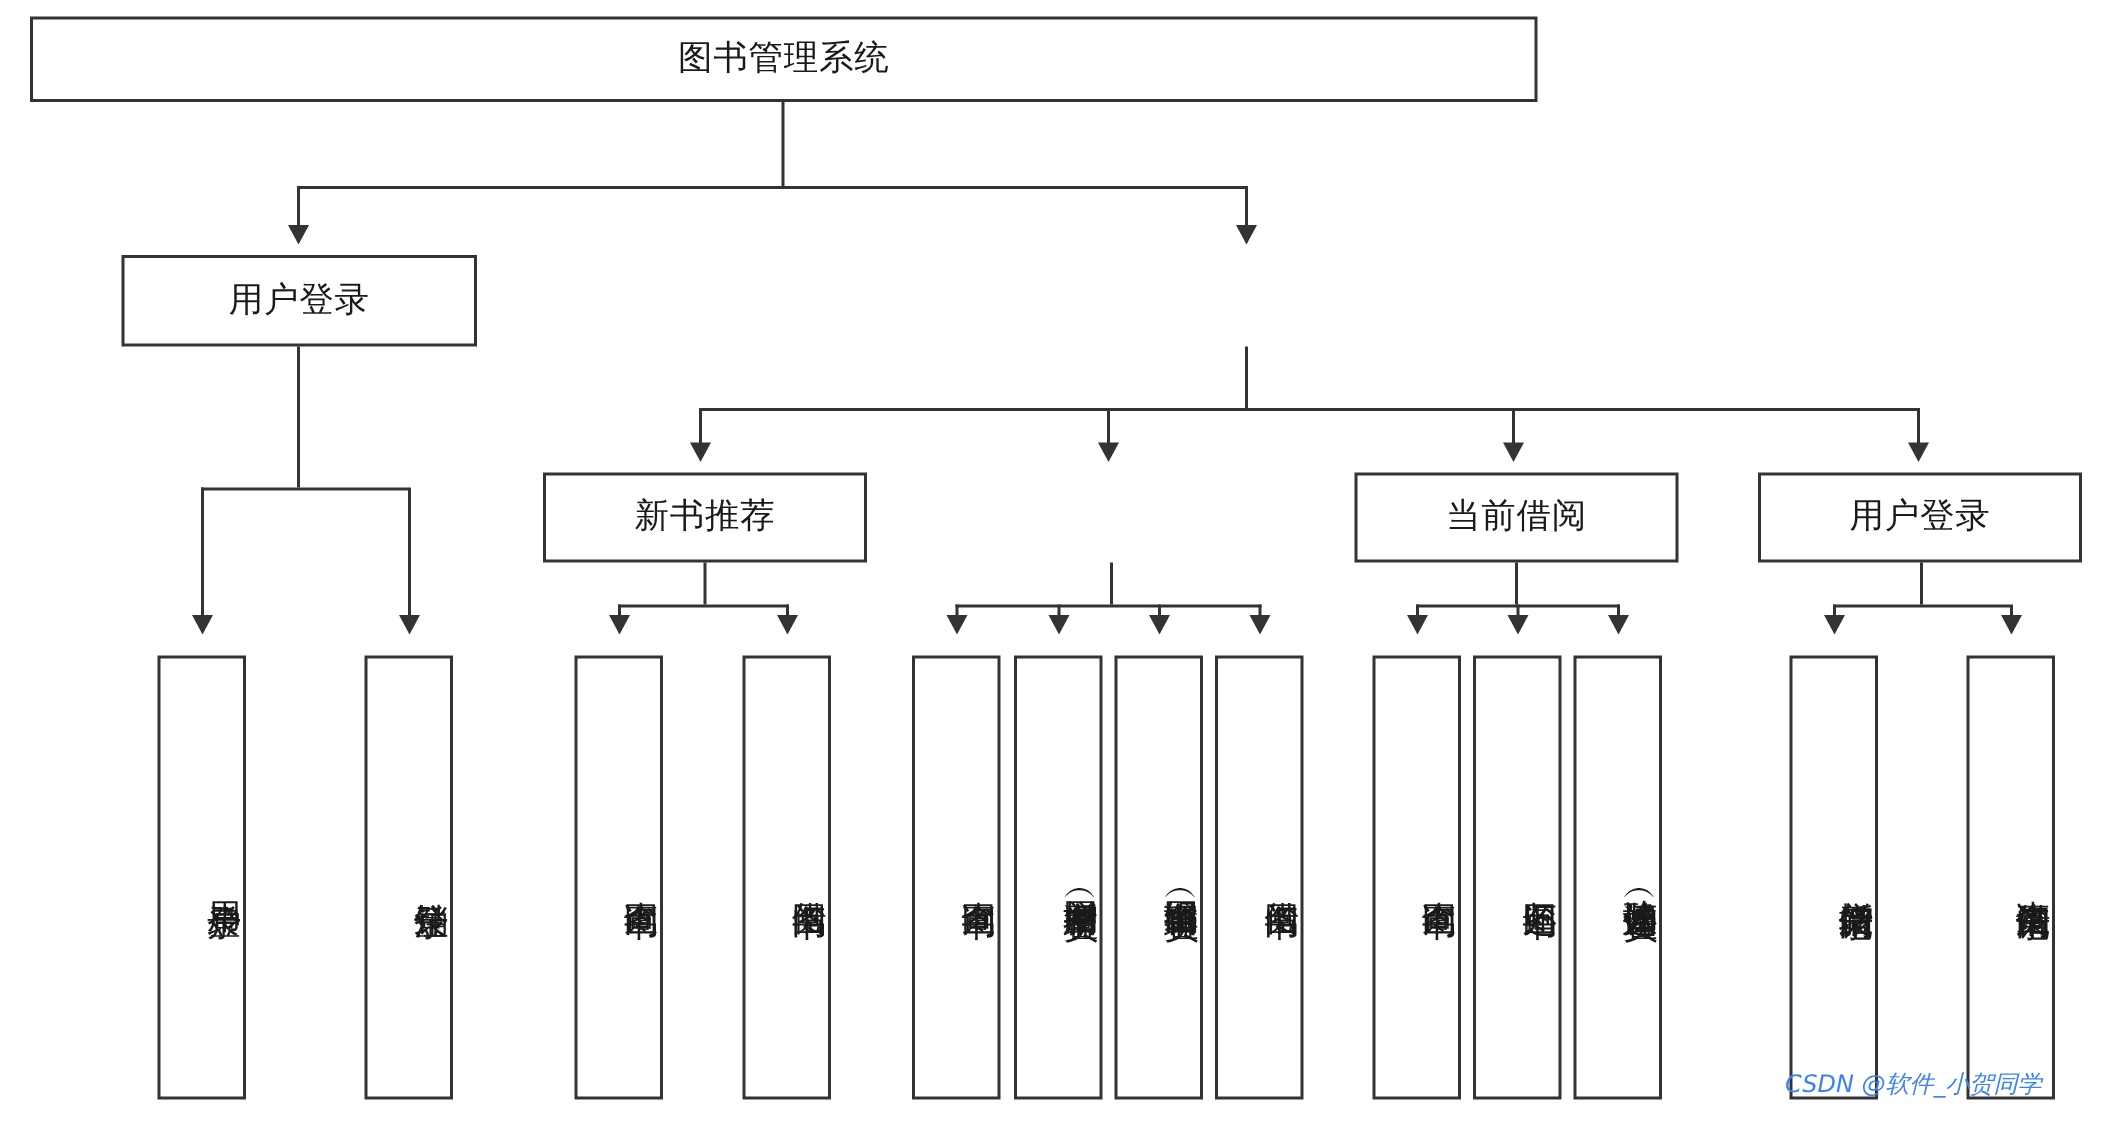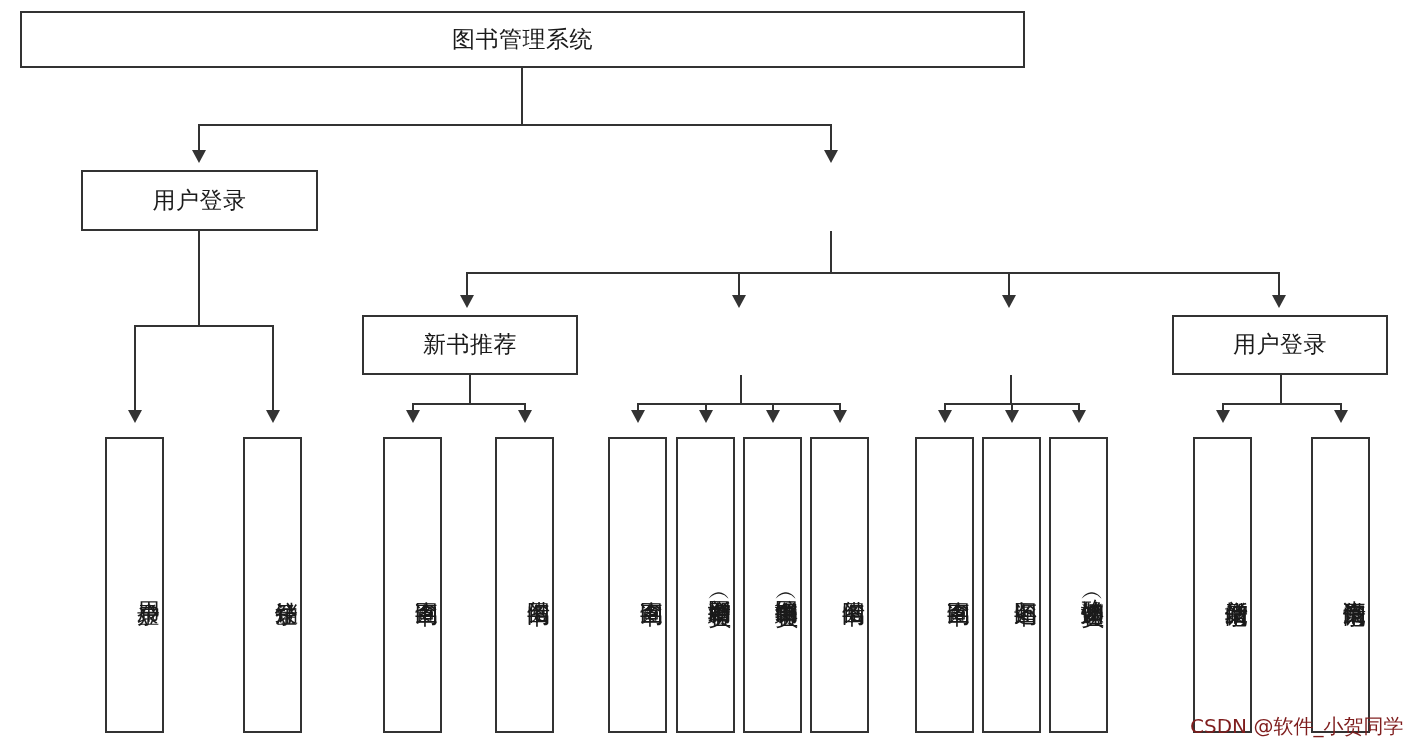--- a/index.html
+++ b/index.html
@@ -54,24 +54,25 @@
   .arrow {
     position: absolute;
     width: 0;
     height: 0;
     border-left: 7px solid transparent;
     border-right: 7px solid transparent;
     border-top: 13px solid #333333;
   }
   .watermark {
     position: absolute;
-    color: #7f1d1d;
-    font-size: 20px;
+    color: #3b82f6;
+    font-size: 16px;
     white-space: nowrap;
     user-select: none;
+    font-style: italic;
   }
 </style>
 </head>
 <body>
 
 <div id="canvas">
 
   <div class="node h" style="left:20px; top:11px; width:1005px; height:57px;">
     <span>图书管理系统</span>
   </div>
@@ -103,20 +104,23 @@
   <div class="edge vline" style="left:738px; top:272px; height:25px;"></div>
   <div class="arrow" style="left:732px; top:295px;"></div>
   <div class="edge vline" style="left:1008px; top:272px; height:25px;"></div>
   <div class="arrow" style="left:1002px; top:295px;"></div>
   <div class="edge vline" style="left:1278px; top:272px; height:25px;"></div>
   <div class="arrow" style="left:1272px; top:295px;"></div>
 
   <div class="node h" style="left:362px; top:315px; width:216px; height:60px;text-align:center;">
     <span>新书推荐</span>
   </div>
+  <div class="node h" style="left:903px; top:315px; width:216px; height:60px;">
+    <span>当前借阅</span>
+  </div>
   <div class="node h" style="left:1172px; top:315px; width:216px; height:60px;">
     <span>用户登录</span>
   </div>
 
   <div class="edge vline" style="left:469px; top:375px; height:28px;"></div>
   <div class="edge hline" style="left:412px; top:403px; width:114px;"></div>
   <div class="edge vline" style="left:412px; top:403px; height:9px;"></div>
   <div class="arrow" style="left:406px; top:410px;"></div>
   <div class="edge vline" style="left:524px; top:403px; height:9px;"></div>
   <div class="arrow" style="left:518px; top:410px;"></div>

